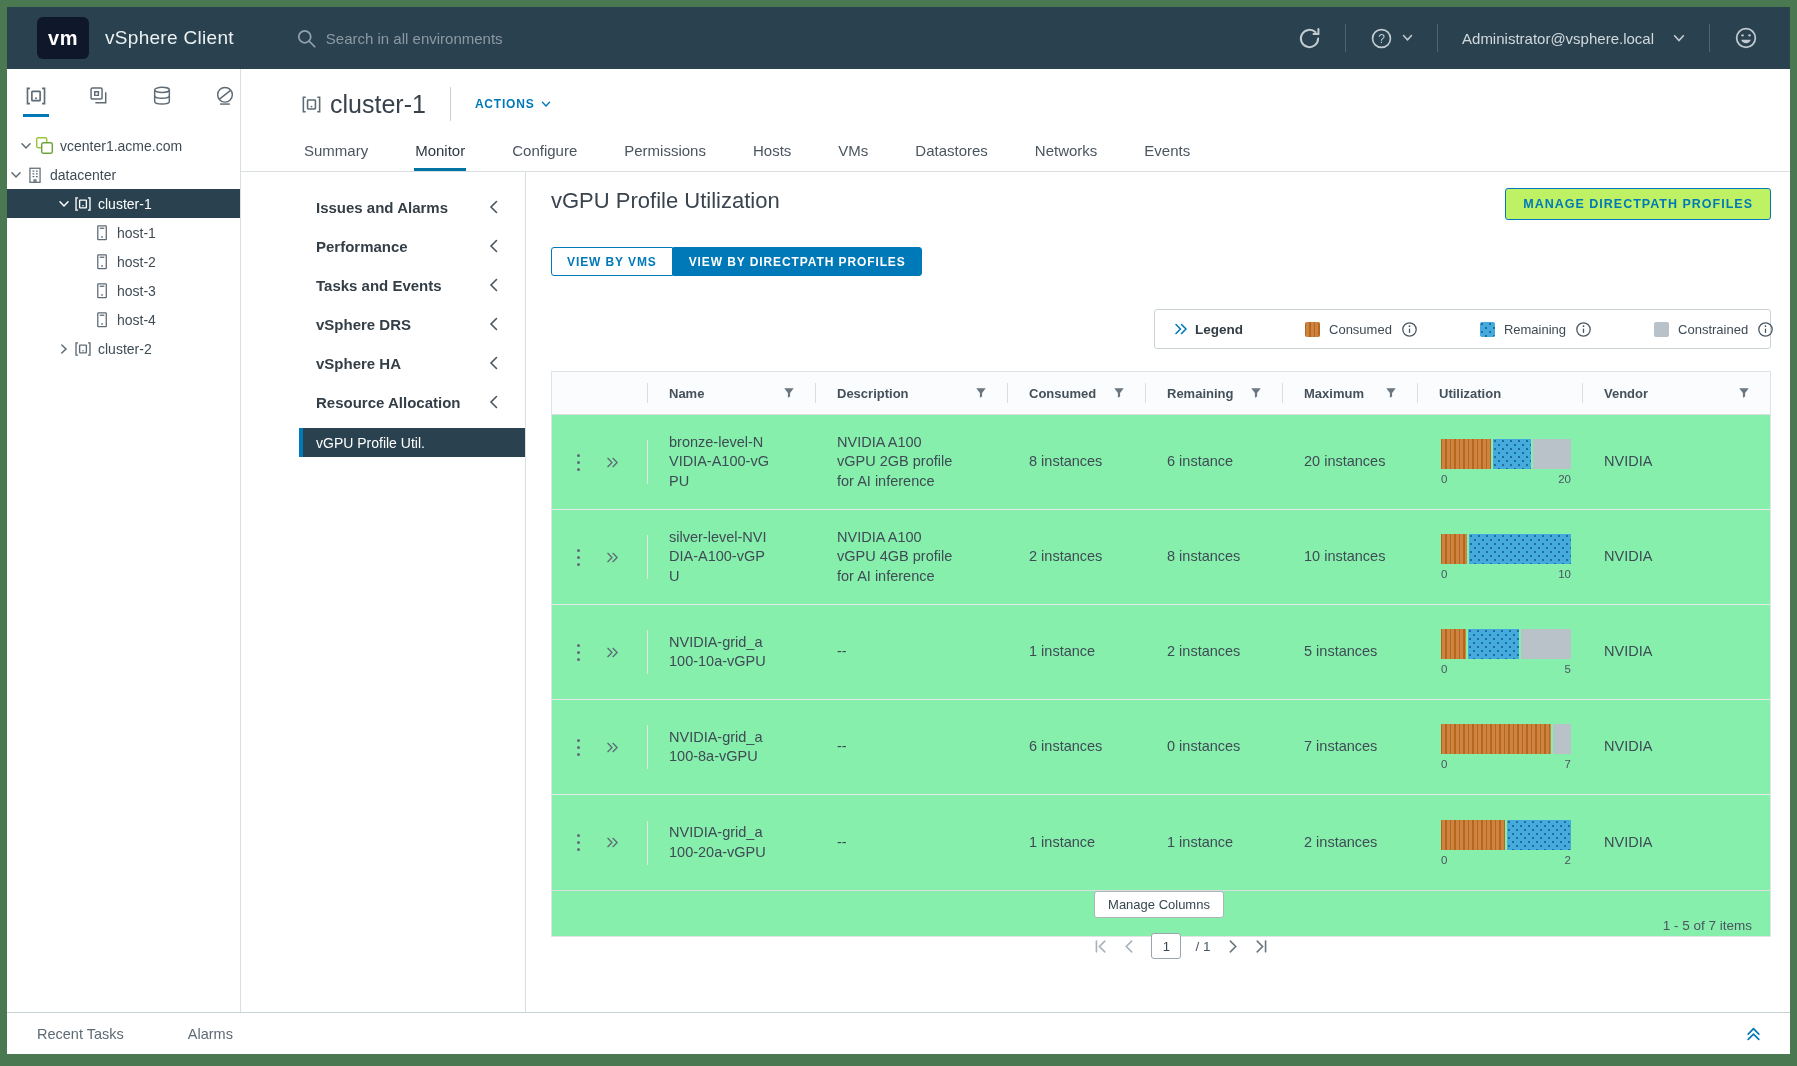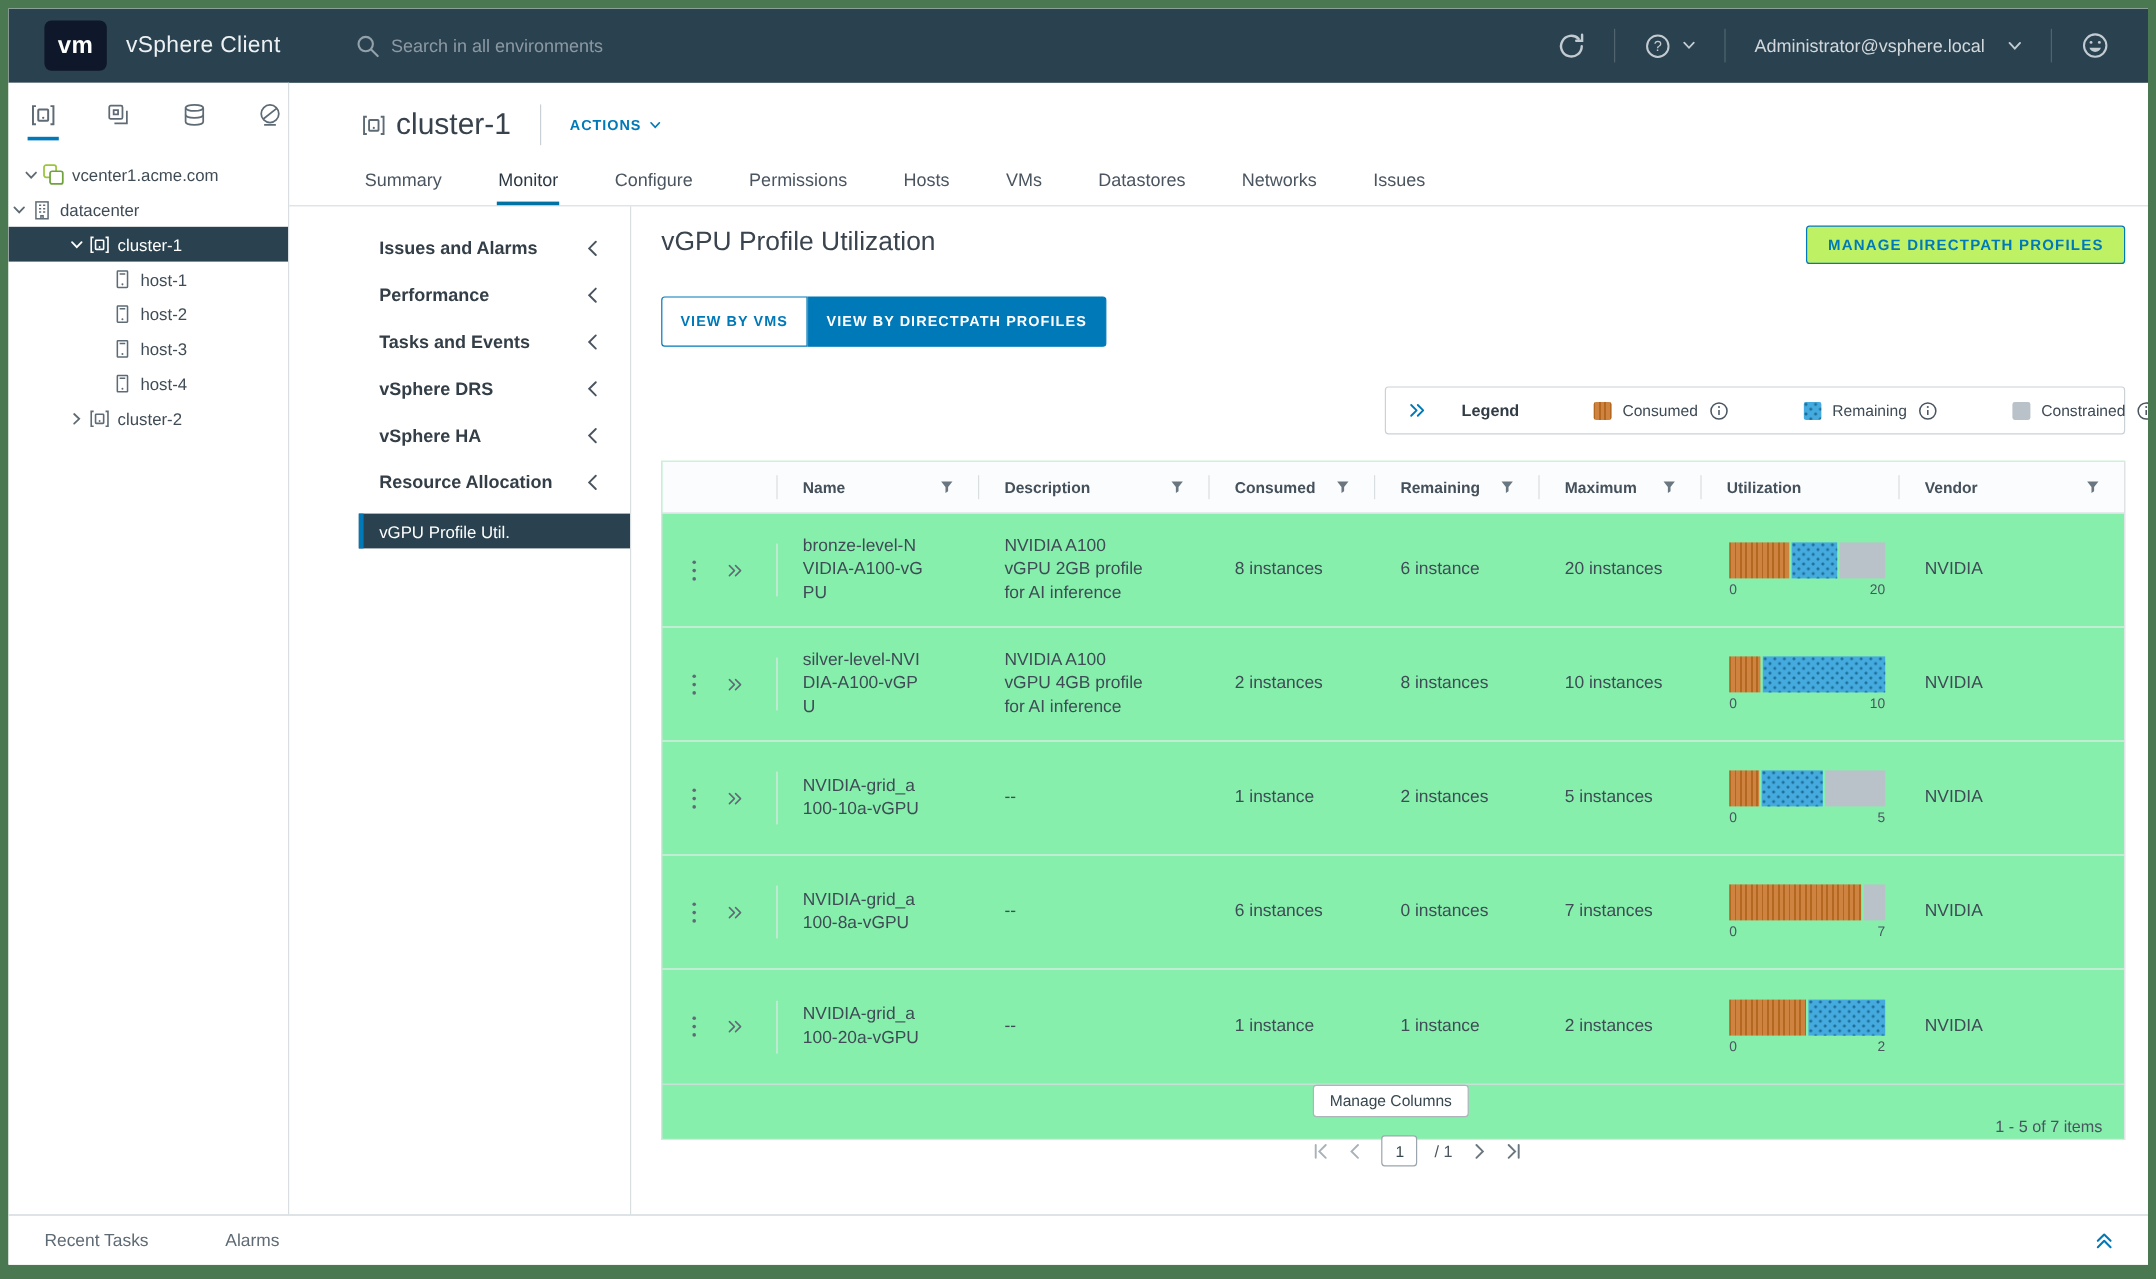--- a/index.html
+++ b/index.html
@@ -51,25 +51,25 @@
   .subnav { width:285px; border-right:1px solid #D9DEE1; flex-shrink:0; padding-top:22px; }
   .subnav-item { height:26px; margin-bottom:13px; display:flex; align-items:center; justify-content:space-between; padding:0 26px 0 75px; font-size:15px; font-weight:600; color:#333E47; cursor:pointer; }
   .subnav-item .ic { color:#4A5560; }
   .subnav-item.selected { margin:6px 0 0 58px; padding:0 10px 0 13px; height:29px; background:#2A424F; border-left:4px solid #0079B8; color:#fff; font-weight:400; font-size:14px; justify-content:flex-start; }
 
   .main { flex:1; padding:16px 19px 0 25px; min-width:0; }
   .main-top { display:flex; align-items:flex-start; justify-content:space-between; }
   .main-title { font-size:22px; color:#3A444E; font-weight:400; }
   .btn-outline { border:1px solid #0079B8; border-radius:3px; background:#bef264; color:#0079B8; font-size:12.5px; font-weight:bold; letter-spacing:1px; padding:8px 17px; cursor:pointer; font-family:inherit; }
   .toggle { margin-top:27px; display:flex; }
-  .toggle-btn { height:42px; display:flex; align-items:center; padding:0 15px; font-size:12px; font-weight:bold; letter-spacing:.9px; cursor:pointer; border:1px solid #0079B8; color:#0079B8; background:#fff; border-radius:3px 0 0 3px; font-family:inherit; }
+  .toggle-btn { height:29px; display:flex; align-items:center; padding:0 15px; font-size:12px; font-weight:bold; letter-spacing:.9px; cursor:pointer; border:1px solid #0079B8; color:#0079B8; background:#fff; border-radius:3px 0 0 3px; font-family:inherit; }
   .toggle-btn.active { background:#0079B8; color:#fff; border-radius:0 3px 3px 0; border-color:#0079B8; }
   .legend-row { margin-top:33px; display:flex; justify-content:flex-end; }
   .legend-box { border:1px solid #CBD2D6; border-radius:3px; height:40px; display:flex; align-items:center; padding:0 22px 0 18px; width:617px; }
-  .legend-title { font-size:13.5px; font-weight:bold; color:#313C44; margin-left:29px; }
+  .legend-title { font-size:13.5px; font-weight:bold; color:#313C44; margin-left:6px; }
   .legend-entry { display:flex; align-items:center; gap:9px; margin-left:62px; }
   .legend-entry .lbl { font-size:13px; color:#3E4A54; }
   .legend-entry .info { color:#4A5560; cursor:pointer; }
   .legend-expand { color:#0079B8; }
   .swatch { width:15px; height:15px; border-radius:2px; display:inline-block; }
 
   
   .seg-consumed { background:repeating-linear-gradient(90deg,#B4671F 0 1.5px,#CE8440 1.5px 4.5px); }
   .seg-remaining { background-color:#45ABDF;
      background-image:radial-gradient(#1F6E99 1.1px,transparent 1.4px),radial-gradient(#1F6E99 1.1px,transparent 1.4px);
@@ -338,21 +338,21 @@
 
       <nav class="tabbar">
           <div class="tab">Summary</div>
           <div class="tab active">Monitor</div>
           <div class="tab">Configure</div>
           <div class="tab">Permissions</div>
           <div class="tab">Hosts</div>
           <div class="tab">VMs</div>
           <div class="tab">Datastores</div>
           <div class="tab">Networks</div>
-          <div class="tab">Issues</div>
+          <div class="tab">Events</div>
         </nav>
 
       <div class="split">
         <nav class="subnav">
             <div class="subnav-item">
               <span>Issues and Alarms</span>
               <span class="ic">
                 <svg width="11" height="16" viewBox="0 0 11 16" fill="none" stroke="currentColor" stroke-width="1.6" stroke-linecap="round">
                   <path d="M8.5 2.5 3 8l5.5 5.5"></path>
                 </svg>

